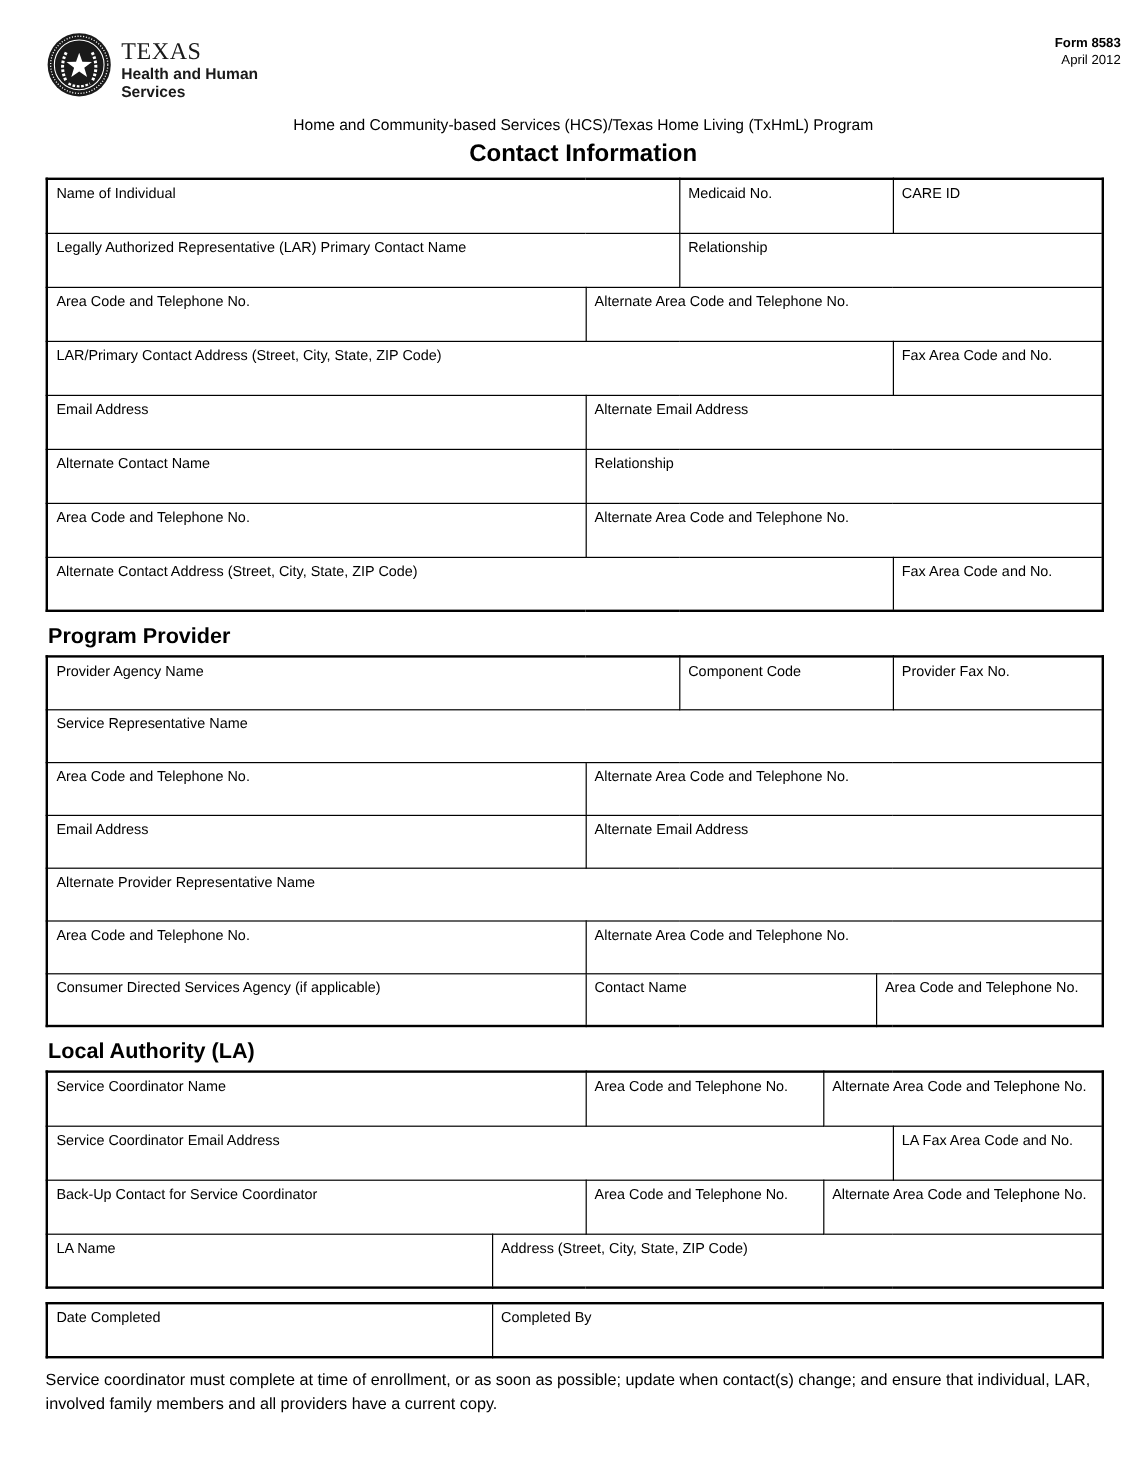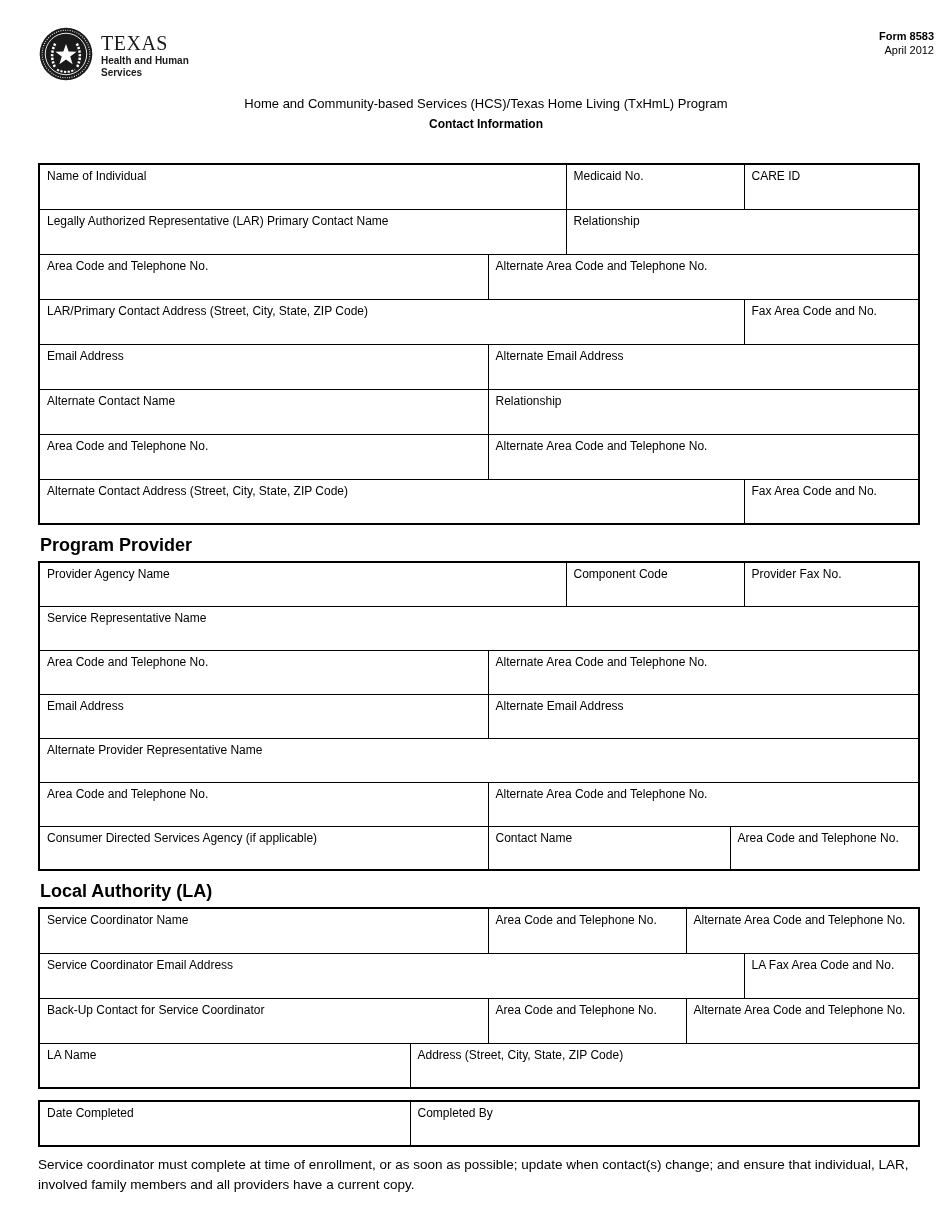--- a/index.html
+++ b/index.html
@@ -12,46 +12,46 @@
     position: relative;
   }
   .page { padding: 26px 16px 0 38px; width: 950px; }
 
   
   .hdr { display: flex; justify-content: space-between; align-items: flex-start; height: 58px; }
   .logo { display: flex; align-items: flex-start; gap: 7px; }
   .logo svg { display: block; }
   .logo-text { padding-top: 7px; }
   .logo-texas { font-family: "Liberation Serif", "DejaVu Serif", serif; font-size: 20px; letter-spacing: 0.5px; line-height: 1; color: #1a1a1a; }
-  .logo-dept { font-size: 10px; font-weight: bold; line-height: 1.15; color: #1a1a1a; margin-top: 2px; }
+  .logo-dept { font-size: 13px; font-weight: bold; line-height: 1.15; color: #1a1a1a; margin-top: 2px; }
   .form-meta { text-align: right; font-size: 11px; line-height: 1.25; padding-top: 4px; }
   .form-no { font-weight: bold; }
 
   
   .title-block { text-align: center; margin-top: 12px; }
   .program-line { font-size: 13px; }
-  .form-title { font-size: 12px; font-weight: bold; margin-top: 6px; }
+  .form-title { font-size: 20px; font-weight: bold; margin-top: 6px; }
 
   
   table { border-collapse: collapse; table-layout: fixed; width: 880px; border: 2px solid #000; }
   td {
     border: 1px solid #000;
     vertical-align: top;
     padding: 4px 7px;
     font-size: 12px;
     line-height: 1.2;
     overflow: hidden;
     white-space: nowrap;
   }
   tr { height: 45px; }
   #t2 tr { height: 44px; }
   #t4 { margin-top: 11px; }
 
   .section-h { font-size: 18px; font-weight: bold; margin: 10px 0 5px 2px; }
-  #t1 { margin-top: 32px; border-radius: 28px; }
+  #t1 { margin-top: 8px; border-radius: 28px; }
 
   
   .note { width: 880px; font-size: 13.5px; line-height: 1.45; margin-top: 8px; }
 </style>
 </head>
 <body>
 
 <div class="page">
 
   <div class="hdr">

